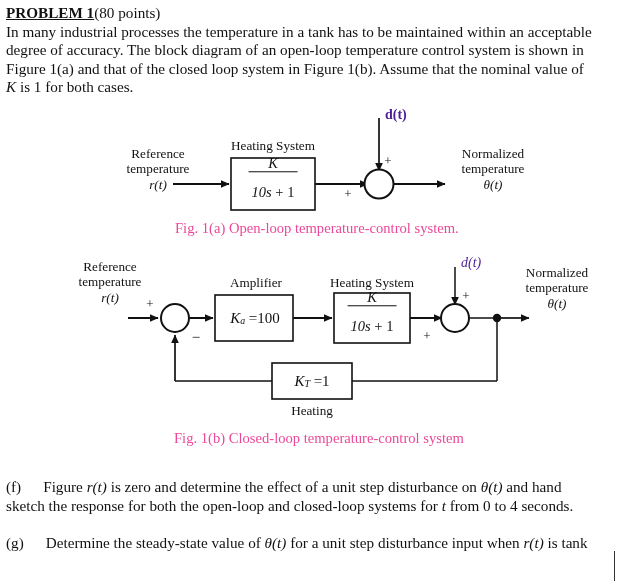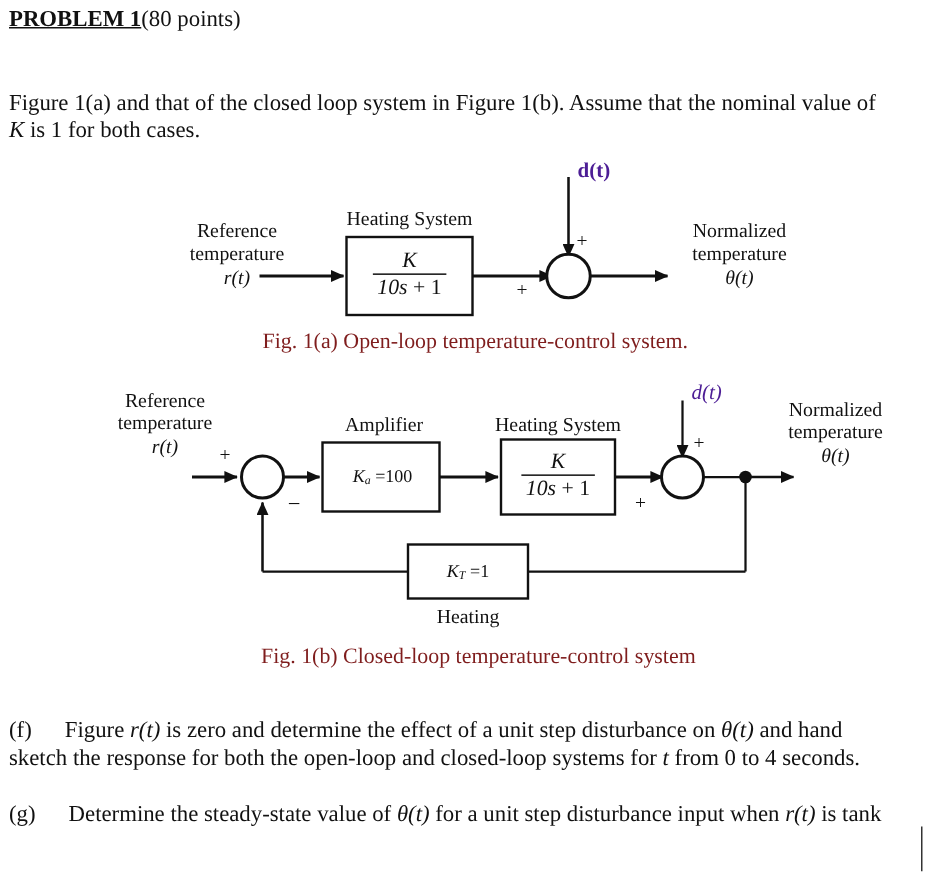--- a/index.html
+++ b/index.html
@@ -38,21 +38,21 @@
   #q-g { left: 6px; top: 534px; width: 620px; }
   .qlabel { display: inline-block; }
   .qindent { display: inline-block; width: 22px; }
 
   
   .fig { position: absolute; }
   .cap {
     position: absolute;
     font-family: "Liberation Serif", serif;
     font-size: 14.6px;
-    color: #7f1d1d;
+    color: #ec4899;
     white-space: nowrap;
   }
   svg { display: block; overflow: visible; }
 
   
   .lbl {
     position: absolute;
     font-family: "Liberation Serif", serif;
     font-size: 13.2px;
     color: #111;
@@ -91,26 +91,26 @@
     display: inline-block;
     vertical-align: middle;
     text-align: center;
     font-size: 14.5px;
     line-height: 1.12;
   }
   .frac .num { display: block; padding: 0 3px; font-style: italic; }
   .frac .den {
     display: block;
     border-top: 1.3px solid #111;
-    padding: 1px 3px;
+    padding: 12px 3px;
     text-align: center;
   }
   .frac .den .s { font-style: italic; }
 
-  .gaineq { font-size: 12px; }
+  .gaineq { font-size: 15px; }
   .gaineq .k { font-style: italic; }
   .gaineq sub {
     font-style: italic;
     font-size: 0.66em;
     vertical-align: -0.18em;
   }
 
   .edge-mark {
     position: absolute;
     right: 2px;
@@ -120,22 +120,22 @@
     background: #333;
   }
 </style>
 </head>
 <body>
 
 <div class="page">
 
   <div class="prose" id="intro-block">
     <span class="ttl">PROBLEM 1</span><span>(80 points)</span><br>
-    <br>
-    <br>
+    <span>In many industrial processes the temperature in a tank has to be maintained within an acceptable</span><br>
+    <span>degree of accuracy.  The block diagram of an open-loop temperature control system is shown in</span><br>
     <span>Figure 1(a) and that of the closed loop system in Figure 1(b).  Assume that the nominal value of</span><br>
     <span class="it">K</span><span> is 1 for both cases.</span>
   </div>
 
   <div class="fig" id="fig-a" style="left:0px; top:105px; width:631px; height:130px;">
 
     <svg width="631" height="130">
       <defs>
         <marker id="ah" markerWidth="9" markerHeight="8" refX="8.4" refY="4" orient="auto" markerUnits="userSpaceOnUse">
           <path d="M0,0 L9,4 L0,8 z" fill="#111"></path>

